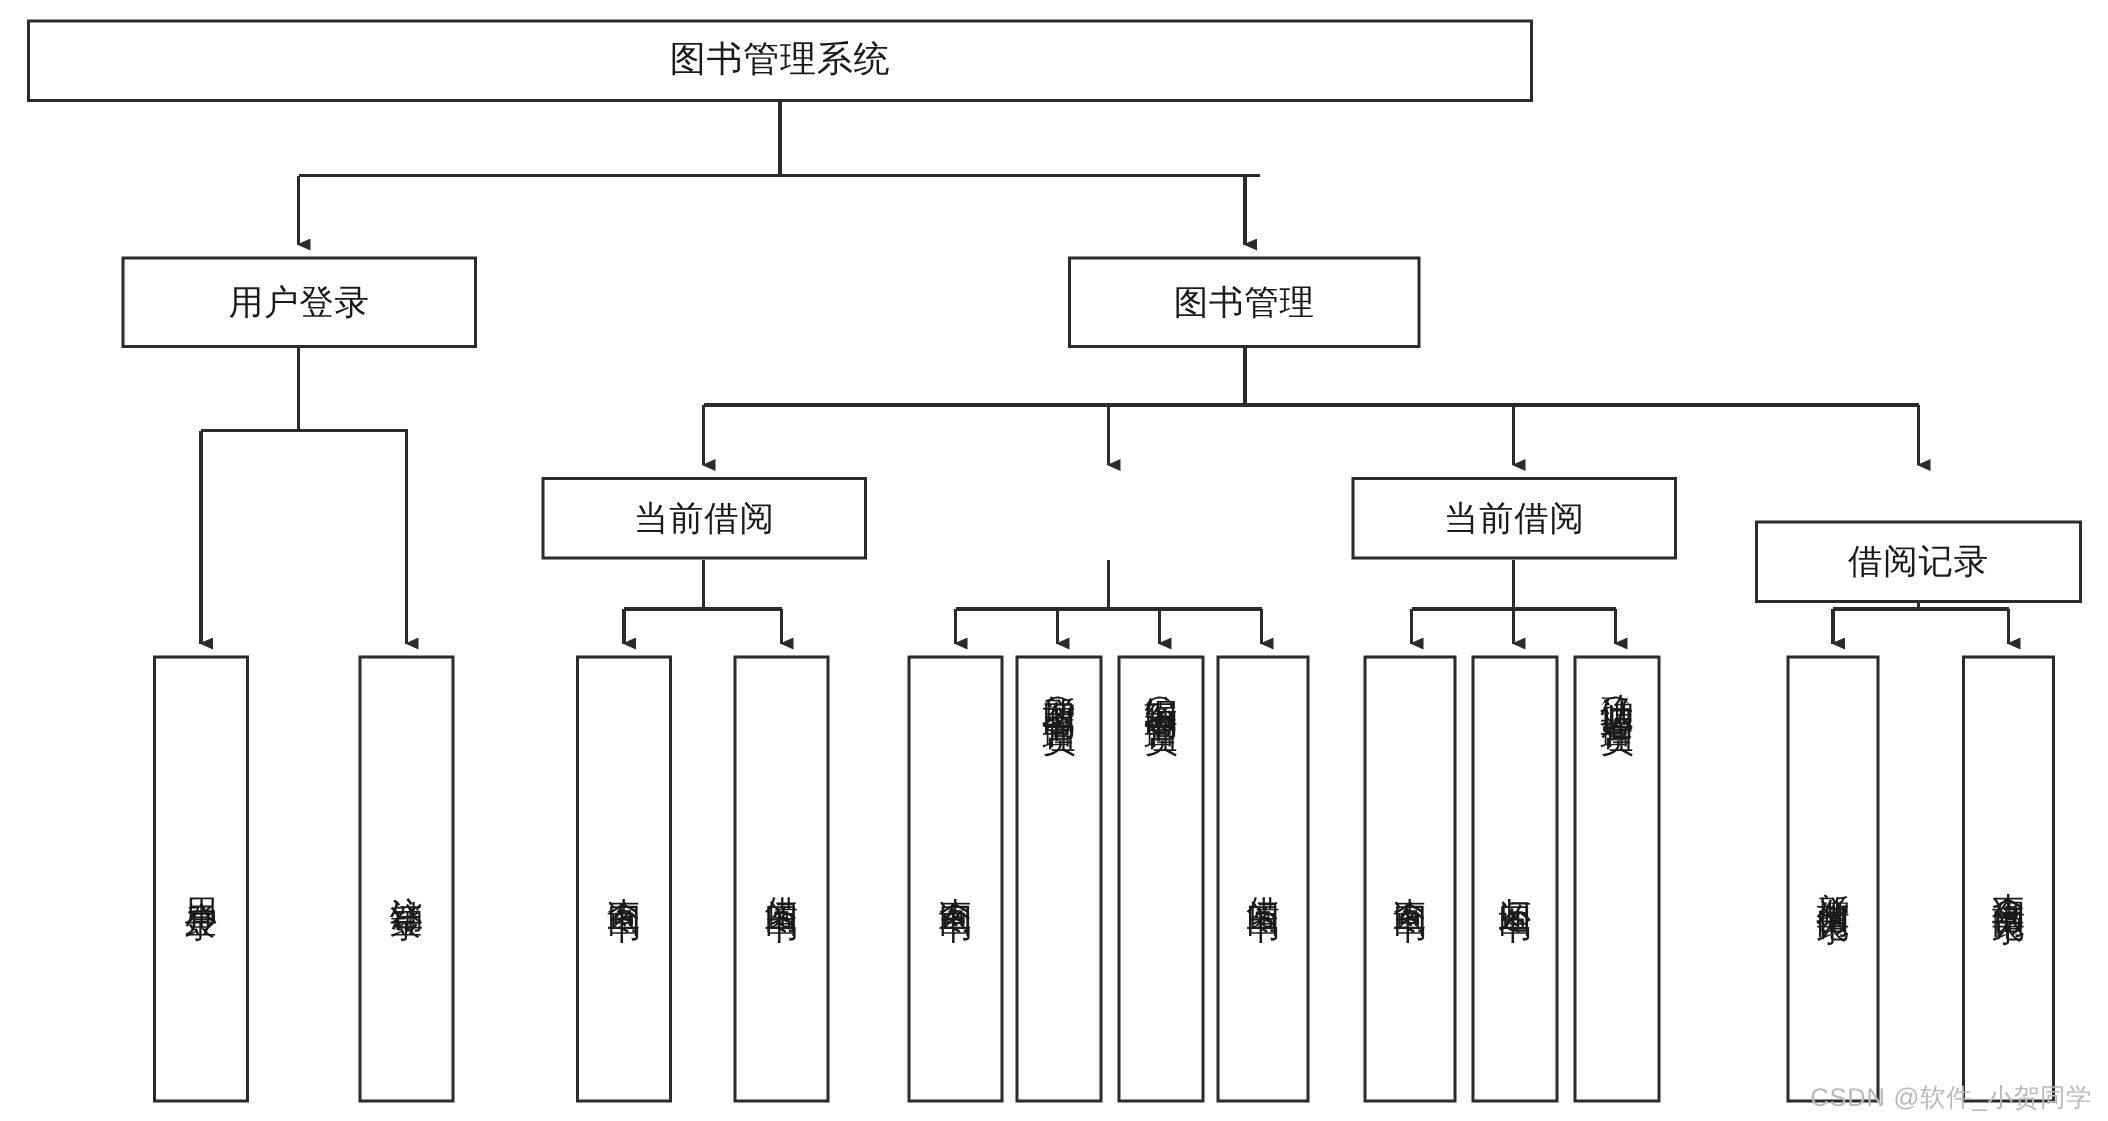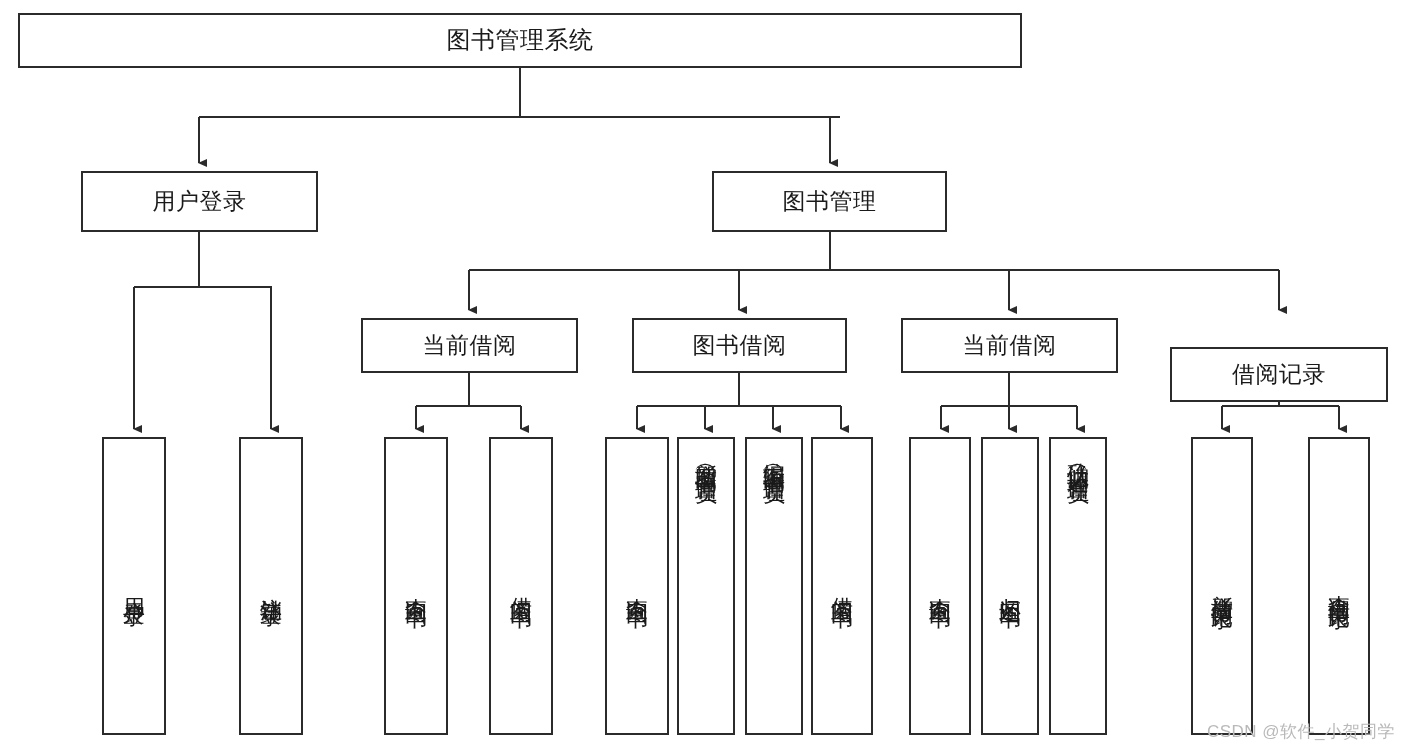--- a/index.html
+++ b/index.html
@@ -142,23 +142,20 @@
   </div>
 
   <div class="node horizontal" style="left:712px; top:171px; width:235px; height:61px;">
     <span>图书管理</span>
   </div>
 
   <div class="node horizontal" style="left:361px; top:318px; width:217px; height:55px;">
     <span>当前借阅</span>
   </div>
 
-  <div class="node horizontal" style="left:632px; top:318px; width:215px; height:55px;">
-    <span>图书借阅</span>
-  </div>
 
   <div class="node horizontal" style="left:901px; top:318px; width:217px; height:55px;">
     <span>当前借阅</span>
   </div>
 
   <div class="node horizontal" style="left:1170px; top:318px; width:218px; height:55px;margin-top:29px;">
     <span>借阅记录</span>
   </div>
 
   <div class="node leaf" style="left:102px; top:437px; width:64px; height:298px;">

